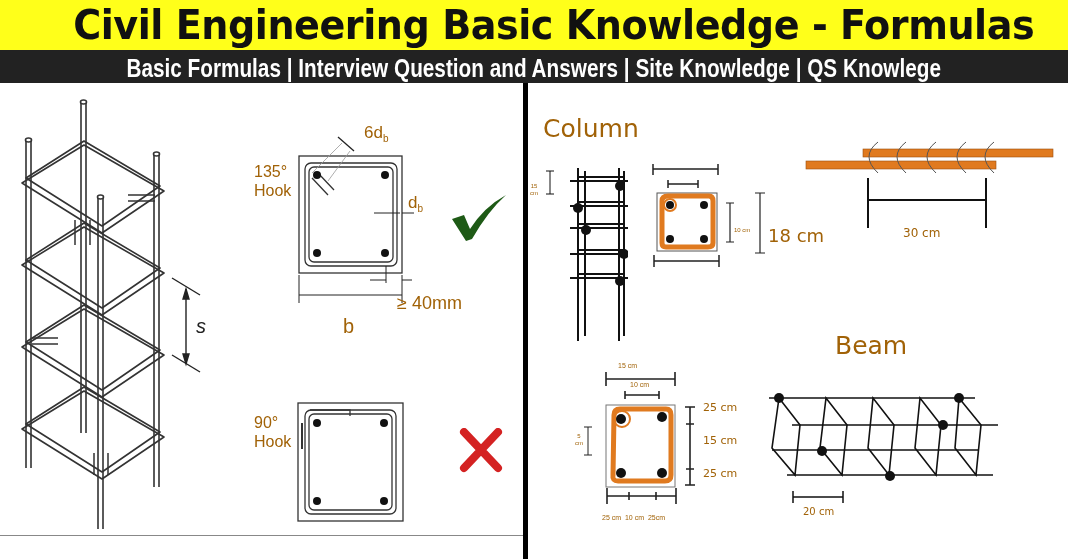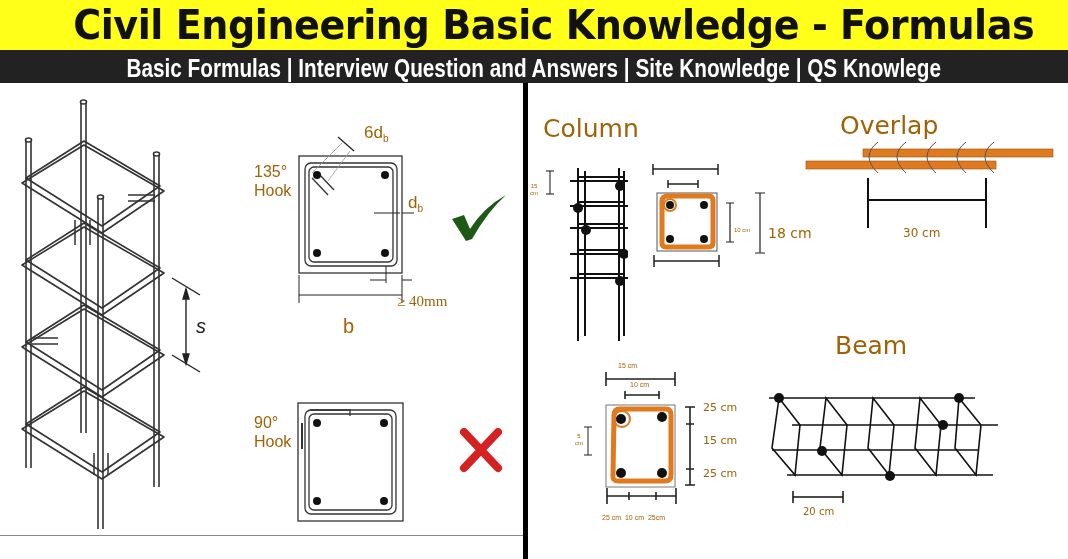--- a/index.html
+++ b/index.html
@@ -114,21 +114,21 @@
   <div class="lbl" style="left:254px;top:79px;font-size:16px;line-height:19px;">
     <div>135°</div>
     <div>Hook</div>
   </div>
   <div class="lbl" style="left:364px;top:40px;font-size:17px;">
     <span>6d</span><sub style="font-size:10px;">b</sub>
   </div>
   <div class="lbl" style="left:408px;top:110px;font-size:17px;">
     <span>d</span><sub style="font-size:10px;">b</sub>
   </div>
-  <div class="lbl" style="left:397px;top:210px;font-size:15px;font-family:Liberation Serif, serif;">≥ 40mm</div>
+  <div class="lbl" style="left:397px;top:210px;font-size:18px;">≥ 40mm</div>
   <div class="lbl" style="left:343px;top:232px;font-size:20px;">b</div>
   <svg width="60" height="50" viewBox="0 0 60 50" style="position:absolute;left:450px;top:112px;">
     <path d="M2 24 L14 20 L20 34 Q34 12 56 0 Q38 16 22 44 L16 46 Z" fill="#1e5a16"></path>
   </svg>
 
   <svg width="130" height="130" viewBox="0 0 130 130" style="position:absolute;left:290px;top:318px;">
     <g fill="none" stroke="#333" stroke-width="1.3">
       <rect x="8" y="2" width="105" height="118"></rect>
       <rect x="15" y="9" width="91" height="104" rx="6"></rect>
       <rect x="19" y="13" width="83" height="96" rx="5"></rect>
@@ -148,21 +148,20 @@
   </div>
   <svg width="46" height="46" viewBox="0 0 46 46" style="position:absolute;left:458px;top:345px;">
     <path d="M6 4 L40 40 M40 4 L6 40" stroke="#d42222" stroke-width="8" stroke-linecap="round"></path>
   </svg>
 
   <div style="position:absolute;left:0;top:452px;width:523px;height:1px;background:#888;"></div>
 </div>
 
 <div class="panel panel-right">
   <div class="lbl lbl-dejavu" style="left:15px;top:31px;font-size:25px;">Column</div>
-  <div class="lbl lbl-dejavu" style="left:312px;top:28px;font-size:25px;">Overlap</div>
   <div class="lbl lbl-dejavu" style="left:307px;top:248px;font-size:25px;">Beam</div>
 
   <svg width="90" height="180" viewBox="0 0 90 180" style="position:absolute;left:10px;top:83px;">
     <g stroke="#111" stroke-width="2" fill="none">
       <line x1="40" y1="2" x2="40" y2="175"></line>
       <line x1="47" y1="5" x2="47" y2="170"></line>
       <line x1="81" y1="2" x2="81" y2="175"></line>
       <line x1="86" y1="5" x2="86" y2="170"></line>
       <path d="M32 15 H92 M40 11 H86"></path>
       <path d="M32 40 H92 M40 36 H86"></path>
@@ -200,21 +199,21 @@
       <circle cx="56" cy="44" r="4"></circle>
       <circle cx="22" cy="78" r="4"></circle>
       <circle cx="56" cy="78" r="4"></circle>
     </g>
     <g stroke="#222" stroke-width="1.2">
       <path d="M82 42 V81 M78 42 H86 M78 81 H86"></path>
       <path d="M112 32 V92 M107 32 H117 M107 92 H117"></path>
     </g>
   </svg>
   <div class="lbl" style="left:206px;top:144px;font-size:6px;">10 cm</div>
-  <div class="lbl lbl-dejavu" style="left:240px;top:142px;font-size:14px;">18 cm</div>
+  <div class="lbl lbl-dejavu" style="left:240px;top:142px;font-size:18px;">18 cm</div>
 
   <svg width="260" height="90" viewBox="0 0 260 90" style="position:absolute;left:270px;top:55px;">
     <rect x="65" y="11" width="190" height="8" fill="#e07a1f" stroke="#9a4f10" stroke-width="0.6"></rect>
     <rect x="8" y="23" width="190" height="8" fill="#e07a1f" stroke="#9a4f10" stroke-width="0.6"></rect>
     <g fill="none" stroke="#555" stroke-width="1">
       <path d="M80 4 Q62 18 80 35"></path>
       <path d="M108 4 Q90 18 108 35"></path>
       <path d="M138 4 Q120 18 138 35"></path>
       <path d="M168 4 Q150 18 168 35"></path>
       <path d="M196 4 Q178 18 196 35"></path>

